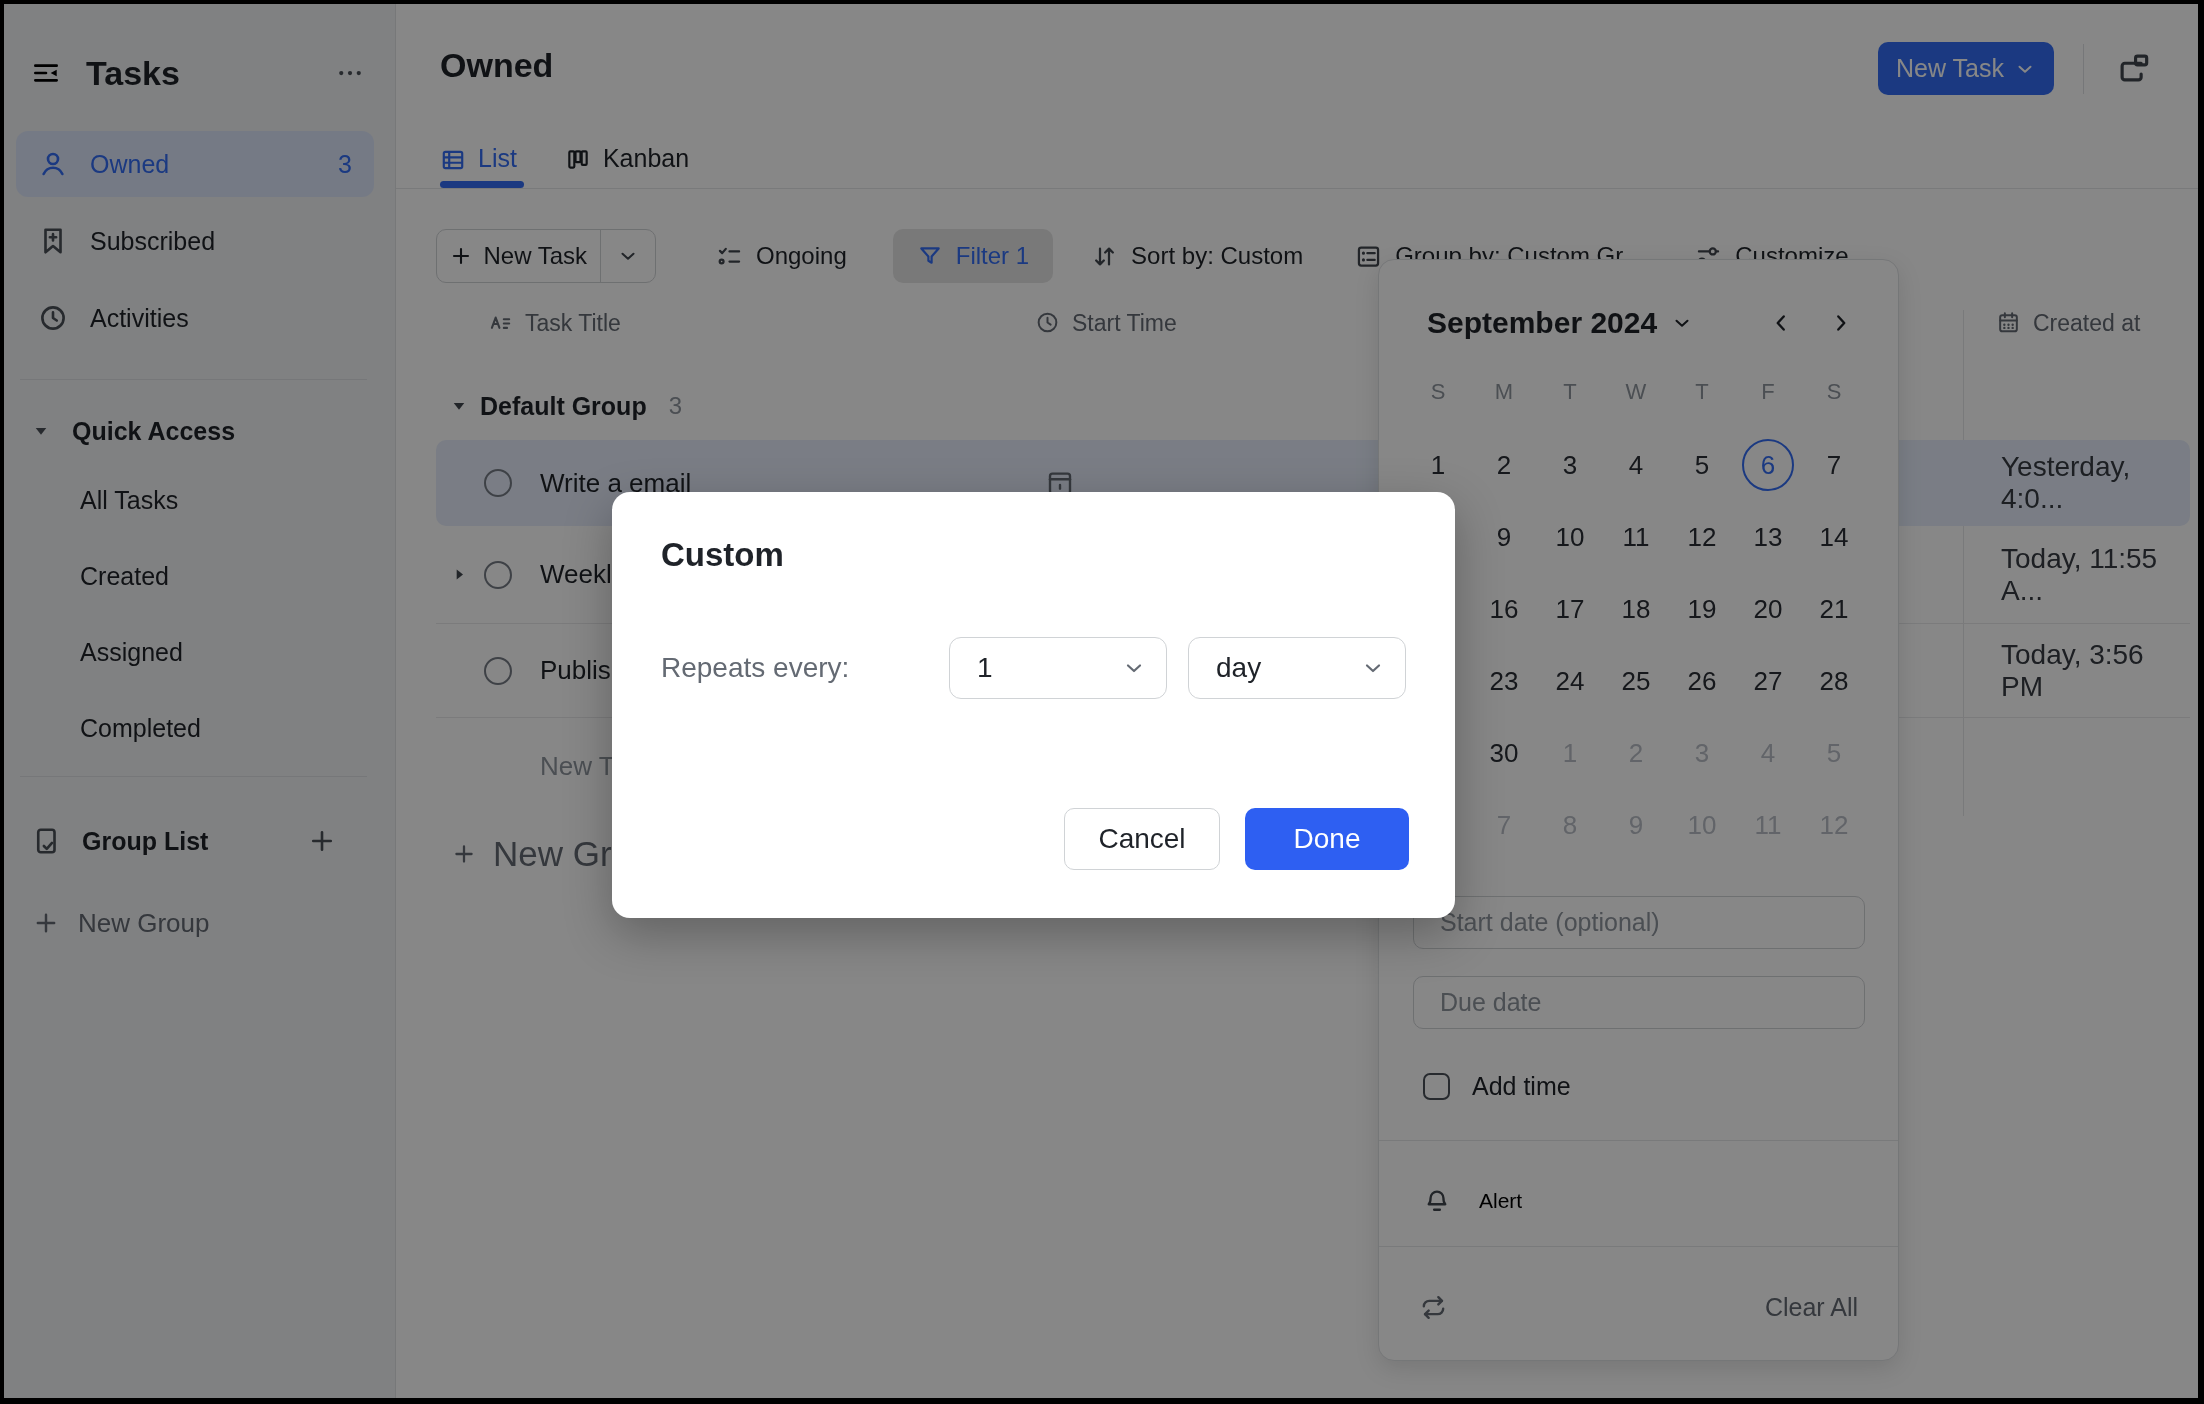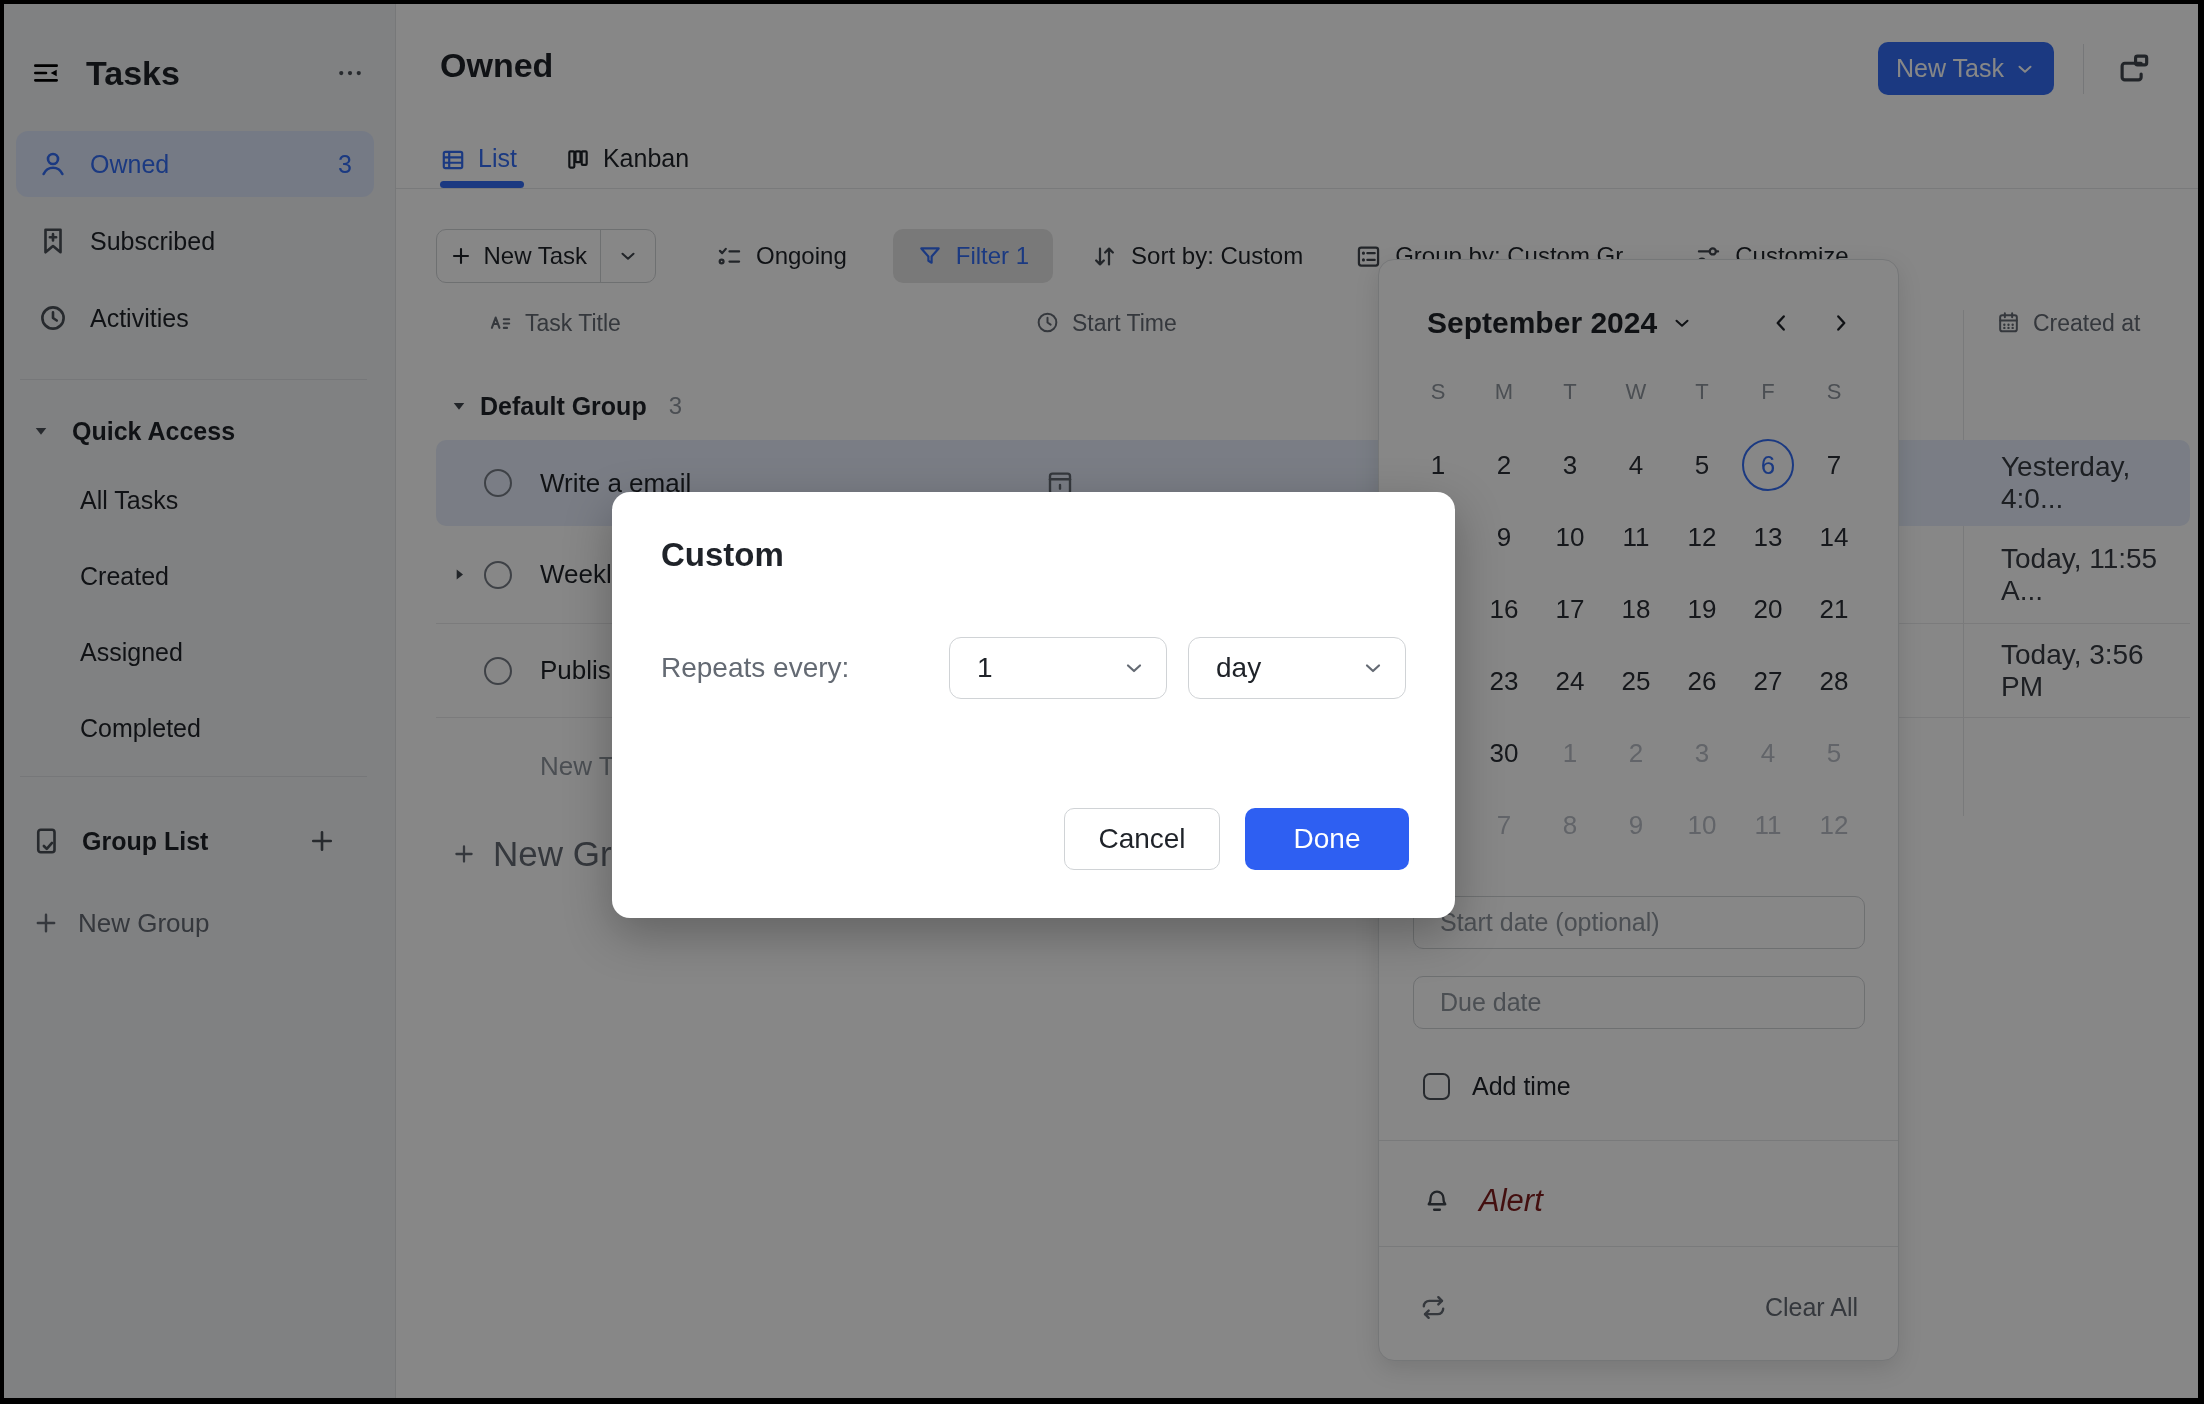--- a/index.html
+++ b/index.html
@@ -95,21 +95,21 @@
   .day.sel { color:var(--accent); }
   .day.sel::before { content:''; position:absolute; width:48px; height:48px; border:2px solid var(--accent); border-radius:50%; }
   .cal-input { position:absolute; left:34px; width:452px; height:53px; border:1.5px solid #d0d3d6; border-radius:10px; display:flex; align-items:center; padding-left:26px; font-size:25px; color:#8f959e; background:#fff; }
   .ci-start { top:636px; } .ci-due { top:716px; }
   .addtime { position:absolute; left:44px; top:804px; height:44px; display:flex; align-items:center; gap:22px; font-size:25px; color:#1f2329; }
   .checkbox { width:27px; height:27px; border:2px solid #4a5058; border-radius:7px; }
   .cal-div { position:absolute; left:0; right:0; height:1px; background:#e5e6e8; }
   .cd1 { top:880px; } .cd2 { top:986px; }
   .alert-row { position:absolute; left:44px; right:40px; top:906px; height:70px; display:flex; align-items:center; gap:28px; }
   .alert-row .ic { color:#41464e; }
-  .alert-label { font-size:31px; color:#7f1d1d;font-style:italic; }
+  .alert-label { font-size:21px; color:#000000; }
   .cal-bottom { position:absolute; left:40px; right:40px; top:1012px; height:70px; display:flex; align-items:center; }
   .cal-bottom .ic { color:#646a73; }
   .clear-all { margin-left:auto; font-size:25px; color:#646a73; }
 
   
   .dim { position:absolute; inset:0; background:rgba(0,0,0,0.47); z-index:50; }
   .modal { position:absolute; left:608px; top:488px; width:843px; height:426px; background:#fff; border-radius:18px; box-shadow:0 16px 48px rgba(0,0,0,0.28); z-index:100; }
   .modal-title { position:absolute; left:49px; top:44px; font-size:33px; font-weight:700; color:#1f2329; }
   .modal-label { position:absolute; left:49px; top:145px; height:62px; display:flex; align-items:center; font-size:28px; color:#646a73; }
   .dd { position:absolute; top:145px; width:218px; height:62px; border:1.5px solid #d0d3d6; border-radius:12px; background:#fff; display:flex; align-items:center; padding:0 20px 0 27px; }

